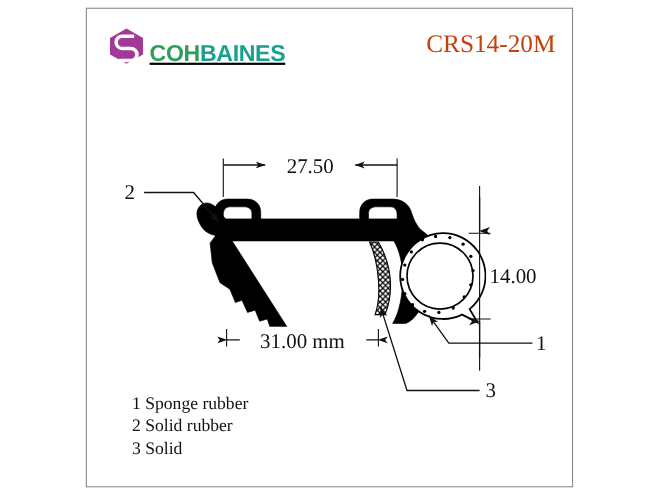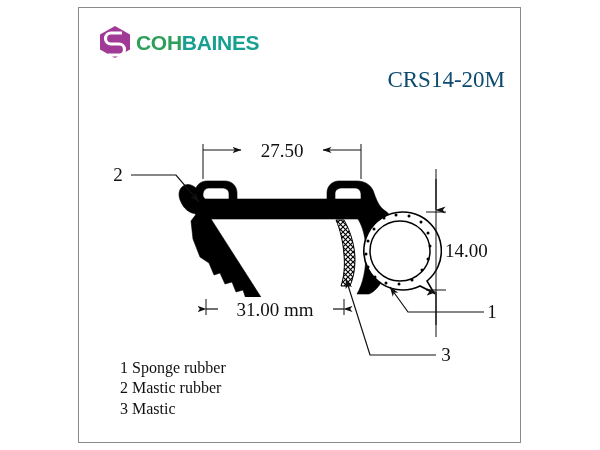--- a/index.html
+++ b/index.html
@@ -37,43 +37,43 @@
     top: 7px;
     width: 443px;
     height: 72px;
     box-sizing: border-box;
   }
   #logo-wrap {
     position: absolute;
     left: 20px;
     top: 18px;
     display: flex;
-    align-items: center;
+    align-items: flex-end;
     gap: 4px;
+    text-decoration: underline;
   }
   #logo-mark { display: block; }
   #logo-text {
     font-family: "Liberation Sans", sans-serif;
     font-weight: bold;
     font-size: 21px;
     letter-spacing: -0.3px;
     line-height: 1;
     white-space: nowrap;
   }
   #logo-text .coh { color: #2e9e5b; }
   #logo-text .baines { color: #17a08f; }
   #part-code {
     position: absolute;
     right: 16px;
     top: 20px;
     font-family: "Liberation Serif", serif;
     font-size: 23px;
-    color: #0c4a6e;
+    color: #c2410c;
     white-space: nowrap;
-    margin-top: 40px;
   }
   #drawing {
     position: absolute;
     left: 78px;
     top: 7px;
     width: 443px;
     height: 436px;
   }
   #legend {
     position: absolute;
@@ -275,17 +275,17 @@
 
     <g>
       <polyline points="358,348 292,348 268,272" fill="none" stroke="#111111" stroke-width="1.2" marker-end="url(#arrow-lead)"></polyline>
       <text class="label-text" x="368" y="354" font-size="19" text-anchor="middle">3</text>
     </g>
 
   </svg>
 
   <div id="legend">
     <div class="legend-row"><span class="legend-num">1</span><span>Sponge rubber</span></div>
-    <div class="legend-row"><span class="legend-num">2</span><span>Mastic rubber</span></div>
-    <div class="legend-row"><span class="legend-num">3</span><span>Mastic</span></div>
+    <div class="legend-row"><span class="legend-num">2</span><span>Solid rubber</span></div>
+    <div class="legend-row"><span class="legend-num">3</span><span>Solid</span></div>
   </div>
 
 </div>
 
 </body></html>

